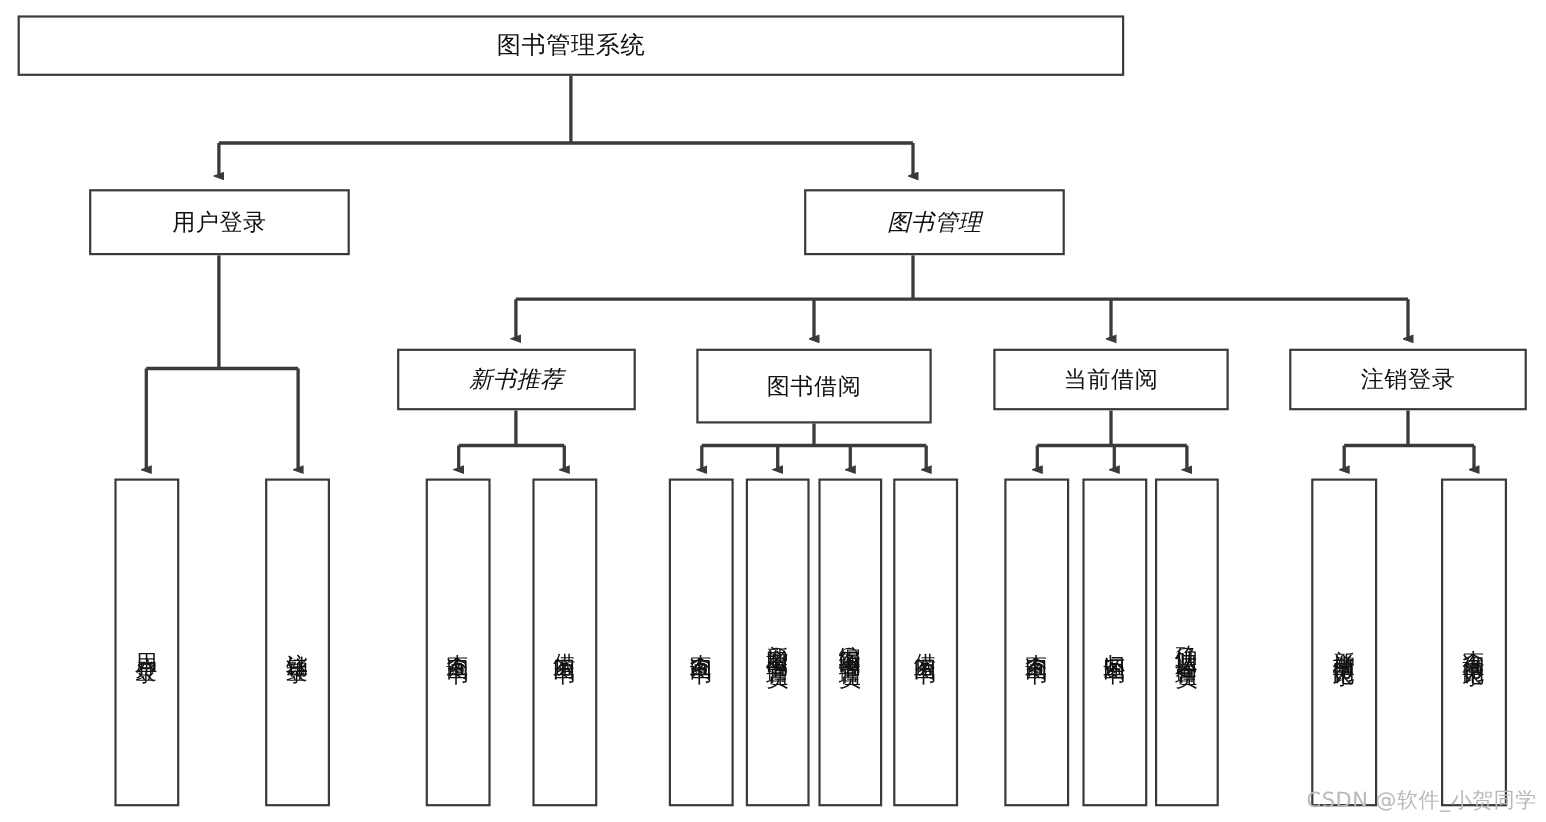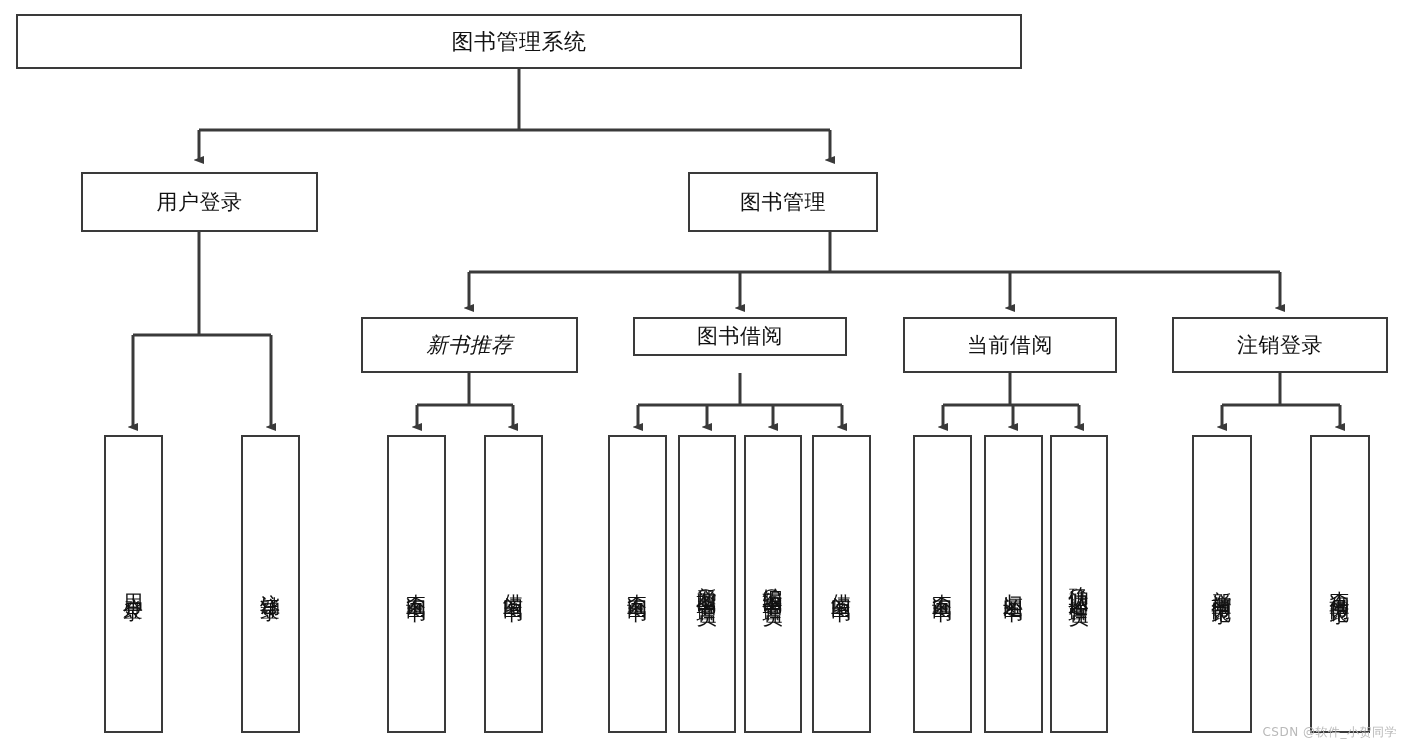--- a/index.html
+++ b/index.html
@@ -53,21 +53,21 @@
     white-space:normal;
     font-size:20px;
     line-height:1.30;
     letter-spacing:3px;
     max-height:280px;
   }
   .watermark{
     position:absolute;
     right:8px;
     bottom:6px;
-    font-size:12px;
+    font-size:19px;
     color:#b9b9b9;
     letter-spacing:0.5px;
     white-space:nowrap;
     user-select:none;
   }
 </style>
 </head>
 <body>
 
 <div id="canvas">
@@ -123,29 +123,29 @@
   </svg>
 
   <div class="node" id="node-root" style="left:16px; top:14px; width:1006px; height:55px;">
     <span class="label">图书管理系统</span>
   </div>
 
   <div class="node" style="left:81px; top:172px; width:237px; height:60px;">
     <span class="label">用户登录</span>
   </div>
 
-  <div class="node" style="left:688px; top:172px; width:190px; height:60px;">
+  <div class="node" style="left:731px; top:172px; width:237px; height:60px;font-style:italic;">
     <span class="label">图书管理</span>
   </div>
 
   <div class="node" style="left:361px; top:317px; width:217px; height:56px;font-style:italic;">
     <span class="label">新书推荐</span>
   </div>
 
-  <div class="node" style="left:633px; top:317px; width:214px; height:39px;">
+  <div class="node" style="left:633px; top:317px; width:214px; height:68px;">
     <span class="label">图书借阅</span>
   </div>
 
   <div class="node" style="left:903px; top:317px; width:214px; height:56px;">
     <span class="label">当前借阅</span>
   </div>
 
   <div class="node" style="left:1172px; top:317px; width:216px; height:56px;">
     <span class="label">注销登录</span>
   </div>

